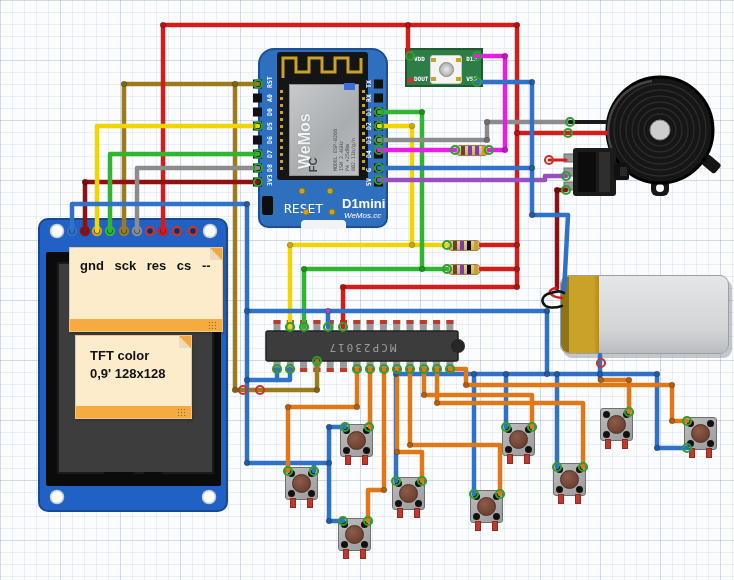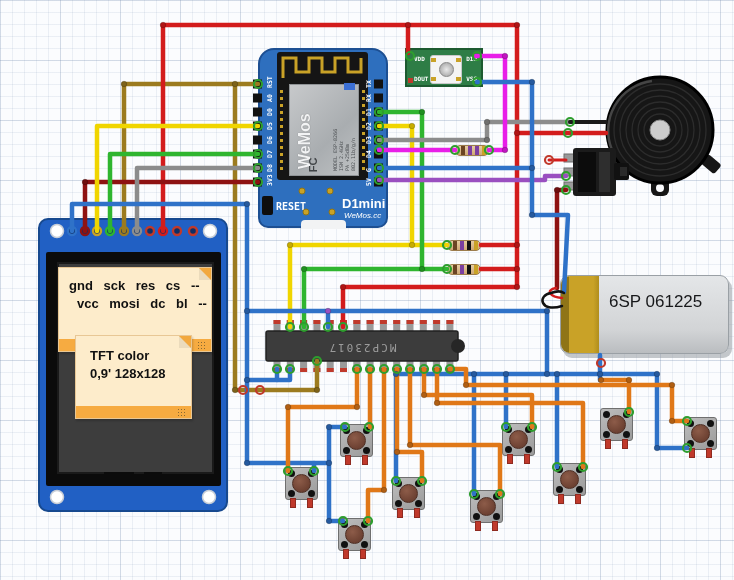--- a/index.html
+++ b/index.html
@@ -17,36 +17,36 @@
   .abs{position:absolute;}
   
   .tft-board{left:38px;top:218px;width:190px;height:294px;background:#2160c4;border:2px solid #17498f;border-radius:10px;box-sizing:border-box;}
   .tft-bezel{left:46px;top:252px;width:175px;height:234px;background:#0b0b0b;border-radius:2px;}
   .tft-screen{left:57px;top:262px;width:153px;height:208px;background:#3d3d3d;border:2px solid #1a1a1a;}
   .tft-notch{background:#0b0b0b;height:7px;}
   .note{background:#fdeccb;border:1px solid #e8c795;box-shadow:1px 2px 2px rgba(0,0,0,.18);}
   .note .fold{position:absolute;right:0;top:0;width:0;height:0;border-top:12px solid #f2a83e;border-left:12px solid rgba(0,0,0,.07);}
   .note .strip{position:absolute;left:0;bottom:0;width:100%;height:12px;background:#f6ab41;}
   .note .grip{position:absolute;right:4px;bottom:2px;width:10px;height:8px;background-image:radial-gradient(#8a6a33 1px, transparent 1px);background-size:3px 3px;}
-  .note1{left:58px;top:247px;width:152px;height:83px;margin-top:20px;}
+  .note1{left:69px;top:247px;width:152px;height:83px;}
   .note2{left:75px;top:335px;width:115px;height:82px;}
   .note-line{position:absolute;left:10px;font-weight:bold;font-size:13px;color:#111;white-space:nowrap;}
   .n1a{top:10px;word-spacing:7px;}
   .n1b{top:28px;left:18px;word-spacing:7px;}
   .n2a{top:12px;left:14px;}
   .n2b{top:30px;left:14px;}
   
   .d1-board{left:258px;top:48px;width:130px;height:180px;background:#2e6fbe;border:2px solid #1d4f92;border-radius:16px 16px 10px 10px;box-sizing:border-box;}
   .esp-module{left:277px;top:52px;width:91px;height:128px;background:#151515;border-radius:3px;}
   .shield{left:289px;top:84px;width:68px;height:90px;background:linear-gradient(135deg,#c7c9cb,#a9adb0 60%,#bfc2c4);border:1px solid #8f9396;}
   .shield-col{position:absolute;right:2px;top:4px;height:82px;writing-mode:vertical-rl;transform:rotate(180deg);font-family:"DejaVu Sans Mono",monospace;font-size:5px;color:#4d5154;line-height:6px;white-space:nowrap;}
   .wemos-logo{position:absolute;left:6px;top:6px;height:78px;writing-mode:vertical-rl;transform:rotate(180deg);font-weight:bold;font-size:16px;color:#f2f3f4;text-shadow:0 0 1px #666;}
   .fcc-mark{position:absolute;left:16px;bottom:4px;transform:rotate(-90deg);font-weight:bold;font-size:11px;color:#3f4346;}
   .reset-btn{left:262px;top:196px;width:11px;height:19px;background:#0e0e0e;border-radius:2px;}
-  .reset-label{left:276px;top:201px;font-family:"DejaVu Sans Mono",monospace;font-size:10px;color:#fff;font-weight:bold;}
+  .reset-label{left:284px;top:201px;font-family:"DejaVu Sans Mono",monospace;font-size:13px;color:#fff;}
   .d1-brand{left:342px;top:196px;font-weight:bold;font-size:13px;color:#fff;}
   .d1-sub{left:344px;top:211px;font-style:italic;font-size:8px;color:#fff;}
   .d1-tab{left:301px;top:220px;width:45px;height:9px;background:#f2f3f4;border-radius:4px 4px 0 0;}
   
   .np-board{left:405px;top:48px;width:78px;height:39px;background:#2e7d46;border:2px solid #1d5a30;box-sizing:border-box;}
   .np-led{position:absolute;left:23px;top:5px;width:30px;height:27px;background:#f4f4f4;border:1px solid #c9c9c9;border-radius:3px;}
   .np-led .die{position:absolute;left:8px;top:6px;width:13px;height:13px;border-radius:50%;background:radial-gradient(#e9e9e9,#9b9b9b);border:1px solid #888;}
   .np-led .pad{position:absolute;width:5px;height:4px;background:#c9a227;}
   .np-lbl{position:absolute;font-family:"DejaVu Sans Mono",monospace;font-size:6px;font-weight:bold;color:#fff;}
   .np-dout-pad{position:absolute;left:1px;top:28px;width:5px;height:5px;background:#c0392b;}
@@ -74,21 +74,20 @@
 
   <div class="abs tft-board"></div>
   <div class="abs tft-bezel"></div>
   <div class="abs tft-screen">
     <div class="tft-notch" style="position:absolute;left:45px;bottom:-7px;width:30px;"></div>
     <div class="tft-notch" style="position:absolute;left:85px;bottom:-7px;width:18px;"></div>
   </div>
   <div class="abs note note1">
     <div class="fold"></div>
     <div class="note-line n1a">gnd sck res cs --</div>
-    <div class="note-line n1b">vcc mosi dc bl --</div>
     <div class="strip"></div>
     <div class="grip"></div>
   </div>
   <div class="abs note note2">
     <div class="fold"></div>
     <div class="note-line n2a">TFT color</div>
     <div class="note-line n2b">0,9'  128x128</div>
     <div class="strip"></div>
     <div class="grip"></div>
   </div>
@@ -118,21 +117,20 @@
     </div>
     <div class="np-lbl" style="left:7px;top:5px">VDD</div>
     <div class="np-lbl" style="right:4px;top:5px">DIN</div>
     <div class="np-lbl" style="left:7px;bottom:3px">DOUT</div>
     <div class="np-lbl" style="right:4px;bottom:3px">VSS</div>
     <div class="np-dout-pad"></div>
   </div>
 
   <div class="abs battery">
     <div class="gold"></div>
-    <div class="bat-line bl1">6SP 061225</div>
   </div>
 
   <div class="layer" id="parts-layer">
       <div class="pushbtn" style="left: 340px; top: 424px;">
       <div class="c1"></div>
       <div class="c2"></div>
       <div class="c3"></div>
       <div class="c4"></div>
       <div class="cap"></div>
       <div class="l1"></div>

